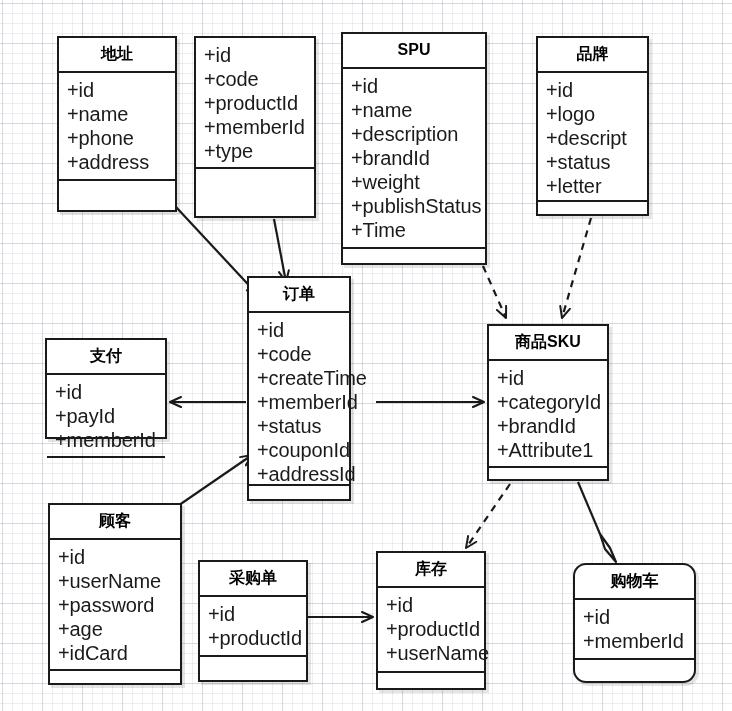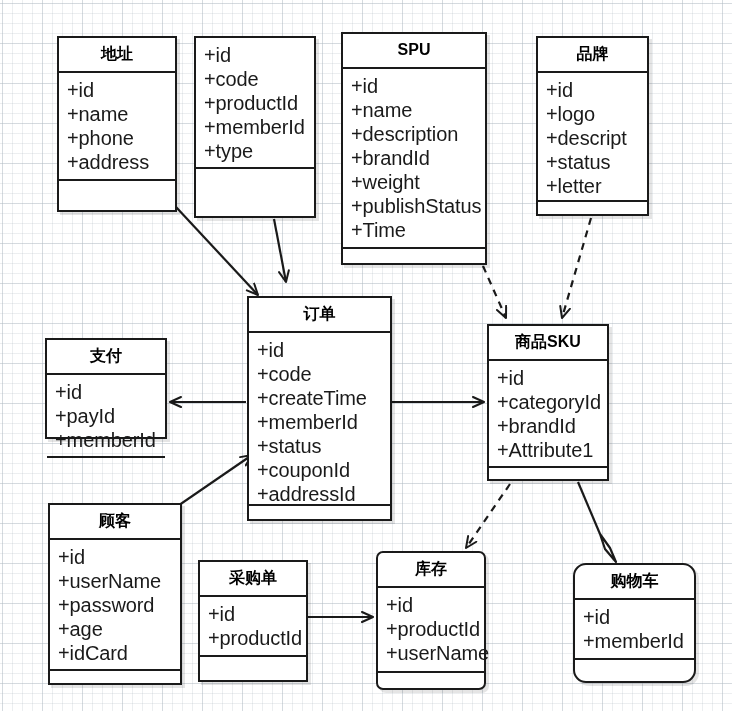--- a/index.html
+++ b/index.html
@@ -167,21 +167,21 @@
     <div class="uml-attrs" style="height:129px;">
       <div class="uml-attr">+id</div>
       <div class="uml-attr">+logo</div>
       <div class="uml-attr">+descript</div>
       <div class="uml-attr">+status</div>
       <div class="uml-attr">+letter</div>
     </div>
     <div class="uml-methods"></div>
   </div>
 
-  <div class="uml-class" style="left:247px; top:296px; width:145px; height:225px;">
+  <div class="uml-class" style="left:247px; top:276px; width:104px; height:225px;">
     <div class="uml-title">订单</div>
     <div class="uml-attrs" style="height:173px;">
       <div class="uml-attr">+id</div>
       <div class="uml-attr">+code</div>
       <div class="uml-attr">+createTime</div>
       <div class="uml-attr">+memberId</div>
       <div class="uml-attr">+status</div>
       <div class="uml-attr">+couponId</div>
       <div class="uml-attr">+addressId</div>
     </div>
@@ -223,21 +223,21 @@
 
   <div class="uml-class" style="left:198px; top:560px; width:110px; height:122px;">
     <div class="uml-title">采购单</div>
     <div class="uml-attrs" style="height:60px;">
       <div class="uml-attr">+id</div>
       <div class="uml-attr">+productId</div>
     </div>
     <div class="uml-methods"></div>
   </div>
 
-  <div class="uml-class" style="left:376px; top:551px; width:110px; height:139px;border-radius:7px;">
+  <div class="uml-class" style="left:376px; top:551px; width:110px; height:139px;">
     <div class="uml-title">库存</div>
     <div class="uml-attrs" style="height:85px;">
       <div class="uml-attr">+id</div>
       <div class="uml-attr">+productId</div>
       <div class="uml-attr">+userName</div>
     </div>
     <div class="uml-methods"></div>
   </div>
 
   <div class="uml-class" style="left:573px; top:563px; width:123px; height:120px;border-radius:13px;">

